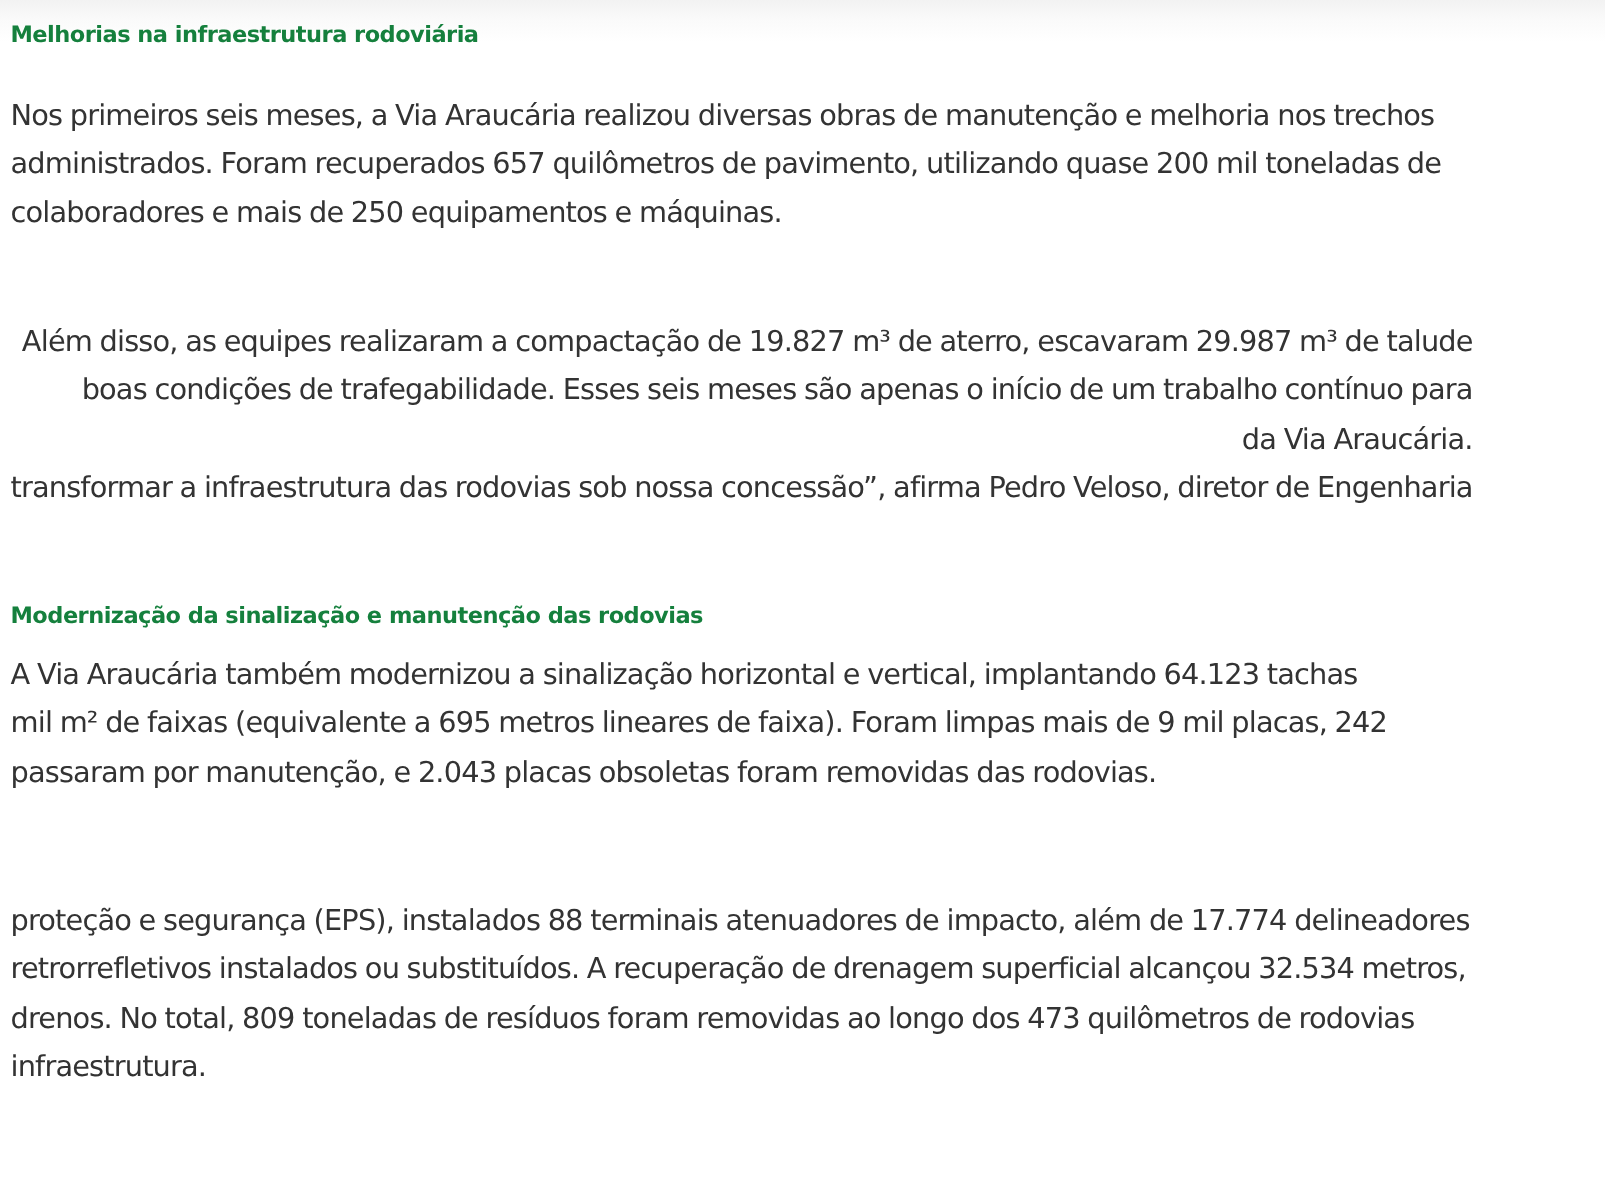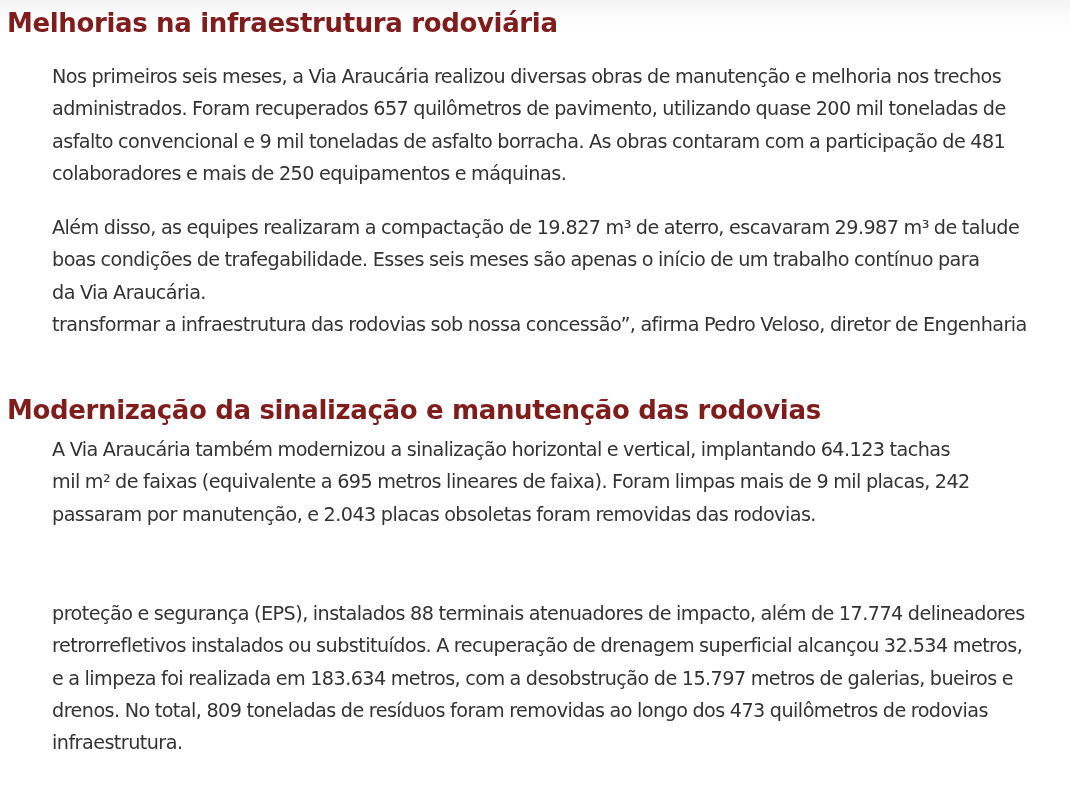--- a/index.html
+++ b/index.html
@@ -26,56 +26,55 @@
     .article {
       position: absolute;
       left: 7px;
       top: 0;
       width: 1066px;
     }
     h2 {
       margin: 0;
       font-family: "DejaVu Sans", sans-serif;
       font-weight: bold;
-      font-size: 26px;
+      font-size: 15px;
       letter-spacing: -0.35px;
-      color: #7f1d1d;
+      color: #15803d;
       line-height: 28px;
       white-space: nowrap;
     }
     p {
       margin: 0;
       font-size: 19.2px;
       line-height: 32.3px;
       letter-spacing: -0.55px;
       color: #333333;
       word-spacing: -0.5px;
     }
-    .line { display: block; white-space: nowrap; margin-left: 45px; }
+    .line { display: block; white-space: nowrap; }
 
     #h-1 { position: absolute; top: 9px; }
     #p-1 { position: absolute; top: 61px; }
-    #p-2 { position: absolute; top: 212px; }
+    #p-2 { position: absolute; top: 212px; text-align: right; }
     #h-2 { position: absolute; top: 396px; }
     #p-3 { position: absolute; top: 434px; }
     #p-4 { position: absolute; top: 598px; }
   </style>
 </head>
 <body>
 
 <div class="top-shade"></div>
 
 <div class="article">
 
   <h2 id="h-1">Melhorias na infraestrutura rodoviária</h2>
 
   <p id="p-1">
     <span class="line">Nos primeiros seis meses, a Via Araucária realizou diversas obras de manutenção e melhoria nos trechos</span>
     <span class="line">administrados. Foram recuperados 657 quilômetros de pavimento, utilizando quase 200 mil toneladas de</span>
-    <span class="line">asfalto convencional e 9 mil toneladas de asfalto borracha. As obras contaram com a participação de 481</span>
     <span class="line">colaboradores e mais de 250 equipamentos e máquinas.</span>
   </p>
 
   <p id="p-2">
     <span class="line">Além disso, as equipes realizaram a compactação de 19.827 m³ de aterro, escavaram 29.987 m³ de talude</span>
     <span class="line">boas condições de trafegabilidade. Esses seis meses são apenas o início de um trabalho contínuo para</span>
     <span class="line">da Via Araucária.</span>
     <span class="line">transformar a infraestrutura das rodovias sob nossa concessão”, afirma Pedro Veloso, diretor de Engenharia</span>
   </p>
 
@@ -83,18 +82,17 @@
 
   <p id="p-3">
     <span class="line">A Via Araucária também modernizou a sinalização horizontal e vertical, implantando 64.123 tachas</span>
     <span class="line">mil m²  de faixas (equivalente a 695 metros lineares de faixa). Foram limpas mais de 9 mil placas, 242</span>
     <span class="line">passaram por manutenção, e 2.043 placas obsoletas foram removidas das rodovias.</span>
   </p>
 
   <p id="p-4">
     <span class="line">proteção e segurança (EPS), instalados 88 terminais atenuadores de impacto, além de 17.774 delineadores</span>
     <span class="line">retrorrefletivos instalados ou substituídos. A recuperação de drenagem superficial alcançou 32.534 metros,</span>
-    <span class="line">e a limpeza foi realizada em 183.634 metros, com a desobstrução de 15.797 metros de galerias, bueiros e</span>
     <span class="line">drenos. No total, 809 toneladas de resíduos foram removidas ao longo dos 473 quilômetros de rodovias</span>
     <span class="line">infraestrutura.</span>
   </p>
 
 </div>
 
 </body></html>

